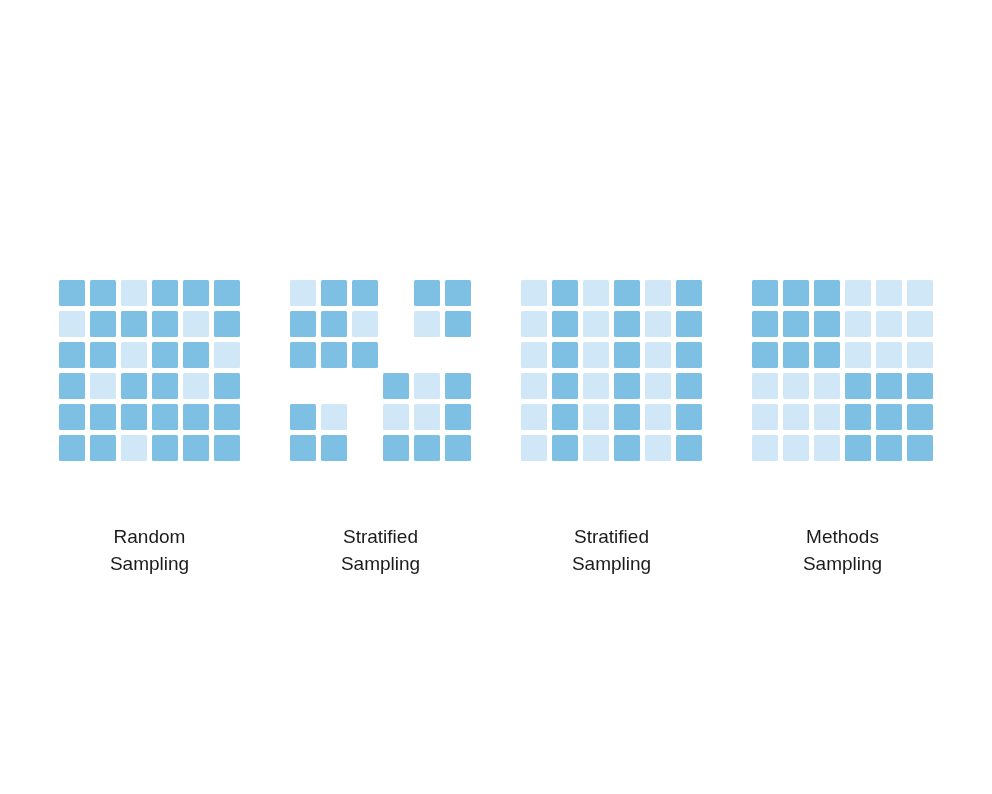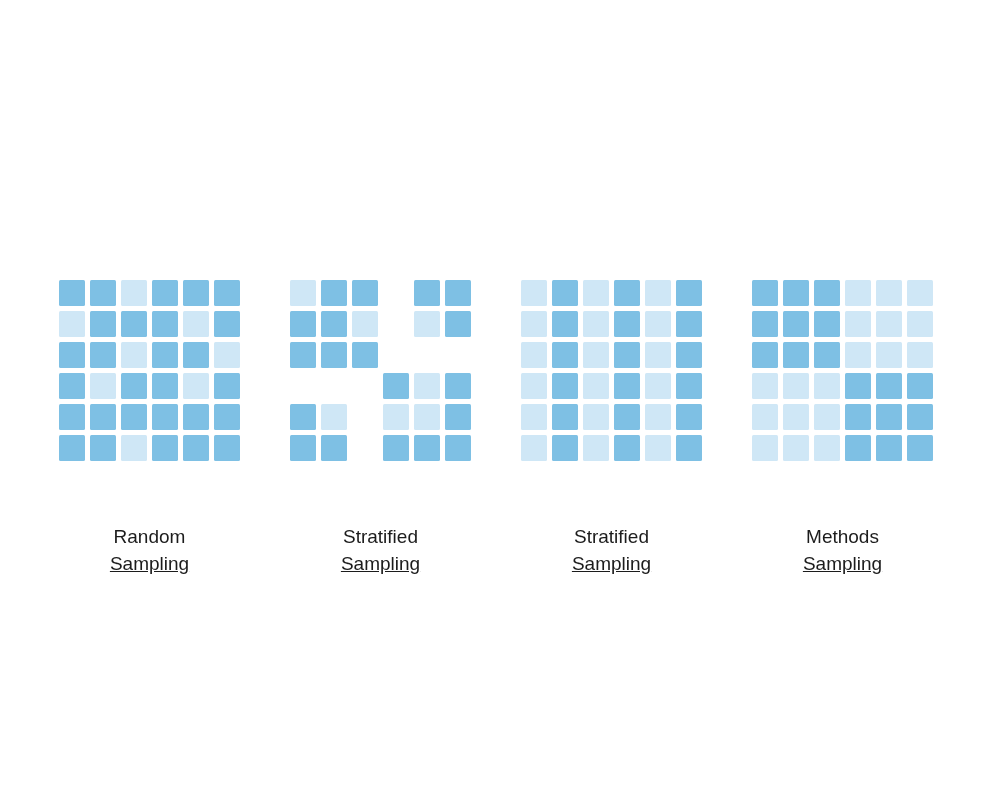--- a/index.html
+++ b/index.html
@@ -63,21 +63,21 @@
   .cell.e { background: transparent; }
   .label {
     margin-top: 34px;
     text-align: center;
     font-size: 19px;
     font-weight: 400;
     color: #1c1c1c;
     line-height: 1.45;
     white-space: pre-line;
   }
-  .label .l2 { display: block; text-decoration: underline; }
+  .label .l2 { display: block; }
 </style>
 </head>
 <body>
 
 <div id="page">
 
 
   <div id="panels">
 
     <div class="panel">

